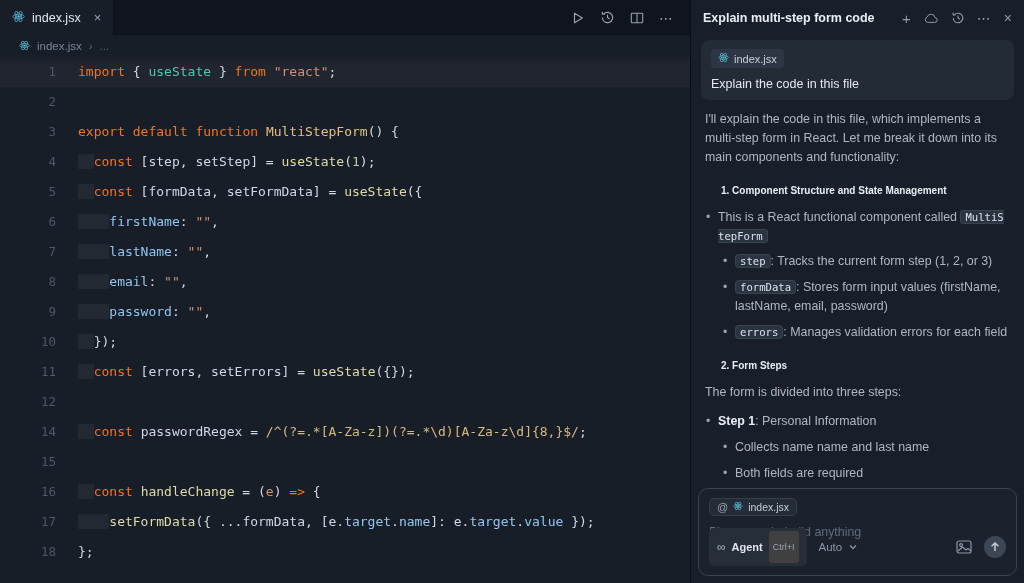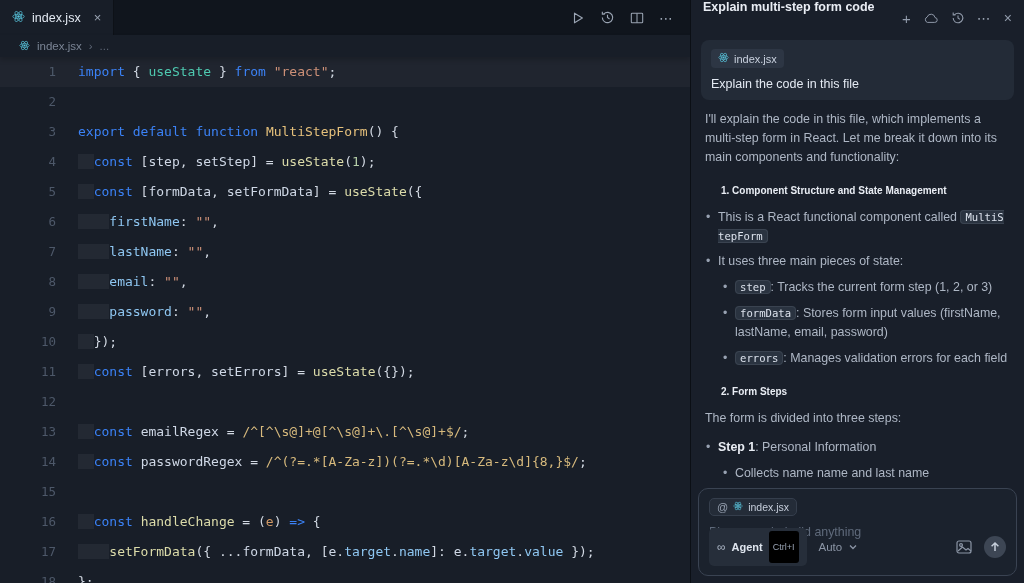--- a/index.html
+++ b/index.html
@@ -22,35 +22,35 @@
 
   .breadcrumb { height: 22px; display: flex; align-items: center; gap: 7px; padding-left: 19px; color: #7b8595; font-size: 11.5px; background: #181e28; box-shadow: 0 3px 5px rgba(0,0,0,0.18); position: relative; z-index: 2; }
   .bc-sep { color: #5d6675; }
 
   .code { position: relative; font-family: "DejaVu Sans Mono", monospace; font-size: 13px; }
   .line { display: flex; height: 30px; line-height: 30px; }
   .line.cur { background: rgba(255,255,255,0.035); }
   .ln { width: 56px; flex: none; text-align: right; color: #4d5869; font-size: 12.5px; }
   .lc { padding-left: 22px; white-space: pre; color: #d2d9e3; }
 
-  .t-kw   { color: #3b82f6; }
+  .t-kw   { color: #f97316; }
   .t-imp  { color: #4ec9b0; }
   .t-fn   { color: #e5c07b; }
   .t-call { color: #dcdcaa; }
   .t-v    { color: #cfd8e6; }
   .t-prop { color: #8fc7f2; }
   .t-str  { color: #ce9178; }
   .t-num  { color: #b5cea8; }
   .t-rx   { color: #d7ba7d; }
   .t-param{ color: #d19a66; }
   .t-ws   { background: #232933; }
 
   
   .chat-pane { position: absolute; left: 690px; top: 0; width: 334px; height: 583px; background: #191f2a; border-left: 1px solid #0b0f15; overflow: hidden; }
-  .chat-header { height: 36px; display: flex; padding: 0 12px; }
+  .chat-header { height: 36px; display: flex; align-items: center; padding: 0 12px; }
   .chat-title { font-size: 12.5px; font-weight: 700; color: #e9edf4; flex: 1; white-space: nowrap; overflow: hidden; }
   .chat-icons { display: flex; gap: 12px; color: #929cac; align-items: center; }
   .chat-icons span { display: inline-flex; align-items: center; cursor: pointer; }
   .icon-plus { font-size: 15px; }
   .icon-x { font-size: 14px; }
 
   .user-card { margin: 4px 10px 10px; background: #232b37; border-radius: 8px; padding: 9px 10px; }
   .file-chip { display: inline-flex; align-items: center; gap: 5px; background: #2d3644; border-radius: 4px; padding: 3px 7px; font-size: 11px; color: #c9d1de; }
   .user-text { margin-top: 9px; font-size: 12.5px; color: #e4eaf3; }
 
@@ -64,21 +64,21 @@
   .bold { font-weight: 700; color: #e9edf4; text-align: right; }
 
   .chat-input { position: absolute; left: 7px; right: 7px; bottom: 7px; height: 88px; background: #1b222d; border: 1px solid #3a4352; border-radius: 10px; padding: 8px 10px; z-index: 5; }
   .ctx-chip { display: inline-flex; align-items: center; gap: 5px; background: #242c38; border: 1px solid #353e4c; border-radius: 5px; padding: 2px 7px; font-size: 10.5px; color: #c6cedb; }
   .at { color: #98a2b2; font-size: 11px; }
   .input-ph { margin-top: 9px; font-size: 12.4px; color: #5f6a7b; }
   .input-row { position: absolute; left: 10px; right: 10px; bottom: 9px; display: flex; align-items: center; gap: 12px; }
   .agent-pill { display: inline-flex; align-items: center; gap: 6px; background: #262e3a; border-radius: 5px; padding: 3px 8px; cursor: pointer; }
   .inf { color: #aab4c4; font-size: 12px; line-height: 1; }
   .agent-label { font-size: 11px; font-weight: 700; color: #dfe5ee; }
-  .kbd { background: #000000; border-radius: 3px; padding: 11px 4px; font-size: 9px; color: #99a3b3; }
+  .kbd { background: #404040; border-radius: 3px; padding: 11px 4px; font-size: 9px; color: #99a3b3; }
   .model { display: flex; align-items: center; gap: 7px; color: #8b95a5; font-size: 11.5px; cursor: pointer; }
   .spacer { flex: 1; }
   .img-btn { display: inline-flex; align-items: center; cursor: pointer; }
   .send-btn { width: 22px; height: 22px; border-radius: 50%; background: #3d4654; display: flex; align-items: center; justify-content: center; cursor: pointer; }
 </style>
 </head>
 <body>
 
 <div class="editor-pane">
   <div class="tabbar">
@@ -178,24 +178,20 @@
       </div>
       <div class="line">
         <span class="ln">11</span>
         <span class="lc"><span class="t-ws">  </span><span class="t-kw">const</span><span class="t-d"> [</span><span class="t-v">errors</span><span class="t-d">, </span><span class="t-v">setErrors</span><span class="t-d">] = </span><span class="t-call">useState</span><span class="t-d">({});</span></span>
       </div>
       <div class="line">
         <span class="ln">12</span>
         <span class="lc"></span>
       </div>
       <div class="line">
-        <span class="ln">13</span>
-        <span class="lc"><span class="t-ws">  </span><span class="t-kw">const</span><span class="t-d"> </span><span class="t-v">emailRegex</span><span class="t-d"> = </span><span class="t-rx">/^[^\s@]+@[^\s@]+\.[^\s@]+$/</span><span class="t-d">;</span></span>
-      </div>
-      <div class="line">
         <span class="ln">14</span>
         <span class="lc"><span class="t-ws">  </span><span class="t-kw">const</span><span class="t-d"> </span><span class="t-v">passwordRegex</span><span class="t-d"> = </span><span class="t-rx">/^(?=.*[A-Za-z])(?=.*\d)[A-Za-z\d]{8,}$/</span><span class="t-d">;</span></span>
       </div>
       <div class="line">
         <span class="ln">15</span>
         <span class="lc"></span>
       </div>
       <div class="line">
         <span class="ln">16</span>
         <span class="lc"><span class="t-ws">  </span><span class="t-kw">const</span><span class="t-d"> </span><span class="t-call">handleChange</span><span class="t-d"> = (</span><span class="t-param">e</span><span class="t-d">) </span><span class="t-kw">=&gt;</span><span class="t-d"> {</span></span>
@@ -247,21 +243,20 @@
       </span>
       <span>index.jsx</span>
     </span>
     <div class="user-text">Explain the code in this file</div>
   </div>
 
   <div class="chat-messages">
       <div class="msg-p"><span>I'll explain the code in this file, which implements a multi-step form in React. Let me break it down into its main components and functionality:</span></div>
       <div class="msg-h"><span>1. Component Structure and State Management</span></div>
       <div class="msg-li"><span>This is a React functional component called </span><code class="icode">MultiStepForm</code></div>
-      <div class="msg-li"><span>It uses three main pieces of state:</span></div>
       <div class="msg-li d2"><code class="icode">step</code><span>: Tracks the current form step (1, 2, or 3)</span></div>
       <div class="msg-li d2"><code class="icode">formData</code><span>: Stores form input values (firstName, lastName, email, password)</span></div>
       <div class="msg-li d2"><code class="icode">errors</code><span>: Manages validation errors for each field</span></div>
       <div class="msg-h"><span>2. Form Steps</span></div>
       <div class="msg-p"><span>The form is divided into three steps:</span></div>
       <div class="msg-li"><span class="bold">Step 1</span><span>: Personal Information</span></div>
       <div class="msg-li d2"><span>Collects name name and last name</span></div>
       <div class="msg-li d2"><span>Both fields are required</span></div>
       <div class="msg-li"><span class="bold">Step 2</span><span>: Account Information</span></div>
     </div>

